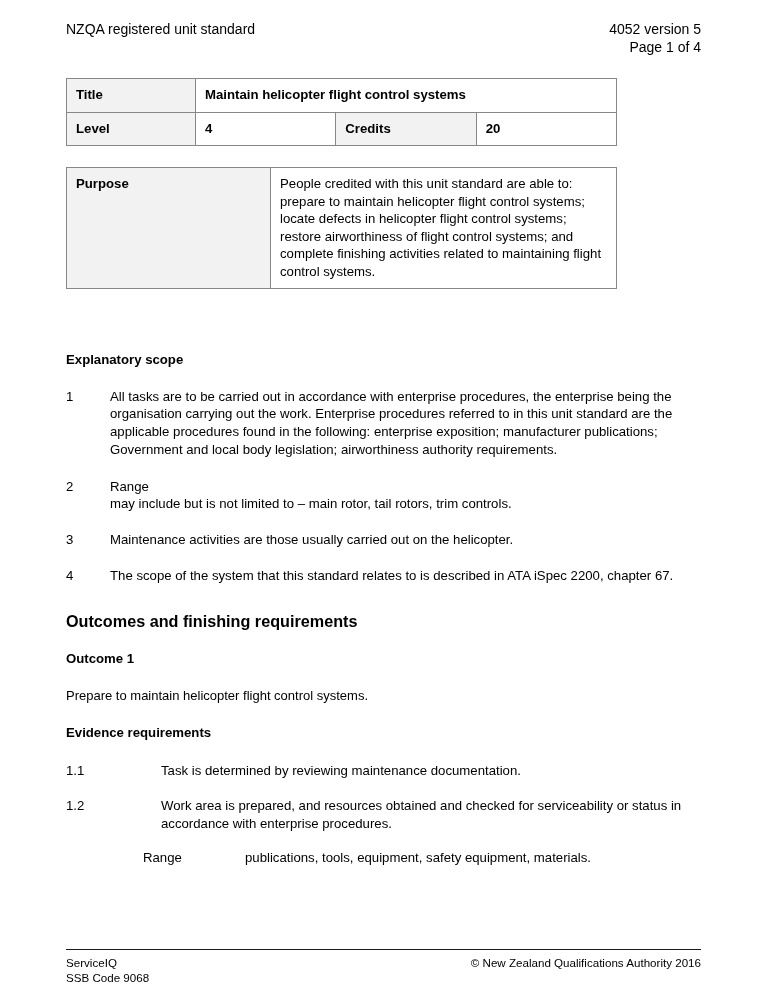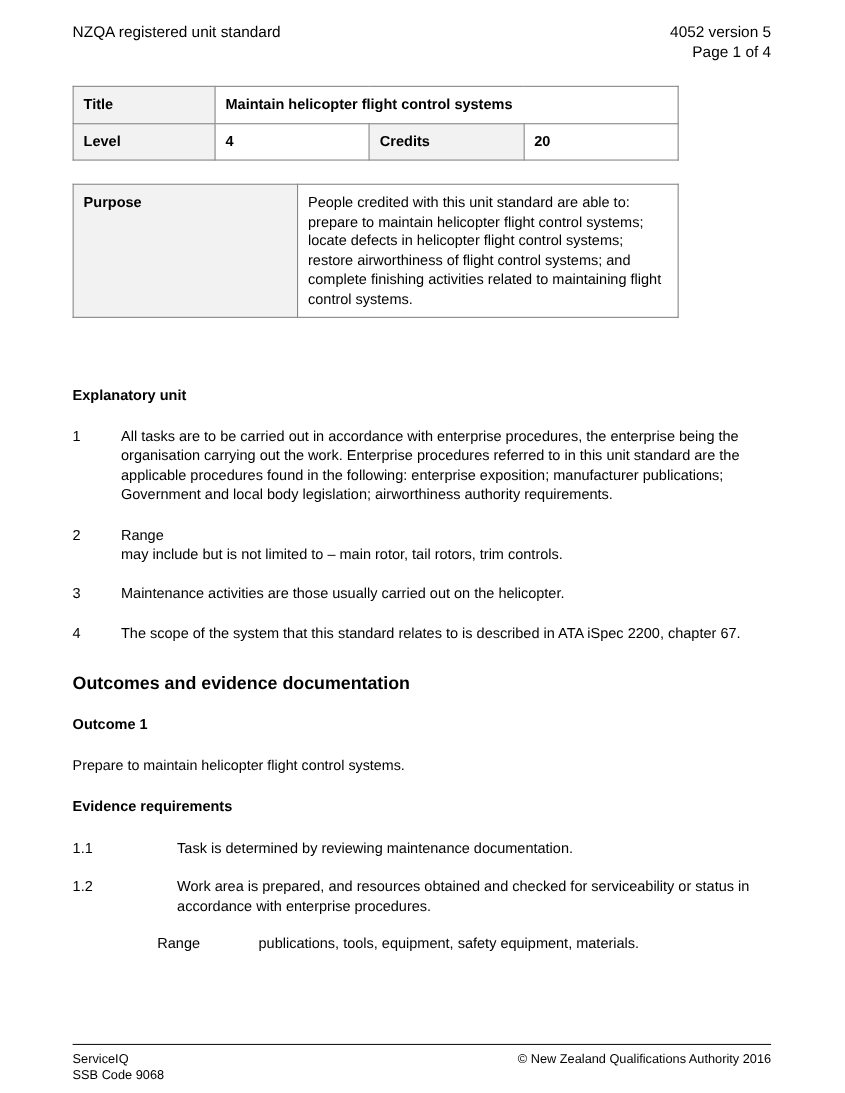--- a/index.html
+++ b/index.html
@@ -104,21 +104,21 @@
   .range-row {
     display: flex;
     font-size: 13.2px;
     line-height: 17.8px;
     padding-left: 77px;
   }
   .range-row .rlbl {
     width: 92px;
     flex: 0 0 92px;
   }
-  .range-row .rtxt { flex: 1 1 auto; }
+  .range-row .rtxt { flex: 1 1 auto; margin-left: 10px; }
 
   .mt-20 { margin-top: 20px; }
   .mt-19 { margin-top: 19px; }
   .mt-18 { margin-top: 18px; }
   .mt-16 { margin-top: 16px; }
   .mt-26 { margin-top: 26px; }
 
   
   .doc-footer {
     position: absolute;
@@ -179,21 +179,21 @@
     </tr>
   </tbody>
     </table>
 
   <div class="spacer-21"></div>
 
 
   <div class="spacer-21"></div>
 
 
-  <div class="h-bold mt-20">Explanatory unit</div>
+  <div class="h-bold mt-20">Explanatory scope</div>
 
   <div class="note mt-19">
     <div class="num">1</div>
     <div class="txt">All tasks are to be carried out in accordance with enterprise procedures, the enterprise being the organisation carrying out the work.  Enterprise procedures referred to in this unit standard are the applicable procedures found in the following: enterprise exposition; manufacturer publications; Government and local body legislation; airworthiness authority requirements.</div>
   </div>
 
   <div class="note mt-19">
     <div class="num">2</div>
     <div class="txt" style="white-space:pre-line;">Range
 may include but is not limited to – main rotor, tail rotors, trim controls.</div>
@@ -202,21 +202,21 @@
   <div class="note mt-18">
     <div class="num">3</div>
     <div class="txt">Maintenance activities are those usually carried out on the helicopter.</div>
   </div>
 
   <div class="note mt-18">
     <div class="num">4</div>
     <div class="txt">The scope of the system that this standard relates to is described in ATA iSpec 2200, chapter 67.</div>
   </div>
 
-  <div class="h-section mt-26">Outcomes and evidence documentation</div>
+  <div class="h-section mt-26">Outcomes and finishing requirements</div>
 
   <div class="h-bold mt-19">Outcome 1</div>
 
   <div class="para mt-20">Prepare to maintain helicopter flight control systems.</div>
 
   <div class="h-bold mt-19">Evidence requirements</div>
 
   <div class="er mt-20">
     <div class="num">1.1</div>
     <div class="txt">Task is determined by reviewing maintenance documentation.</div>

